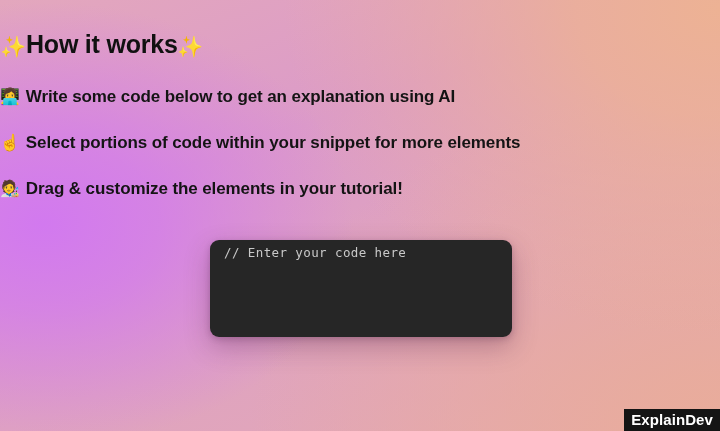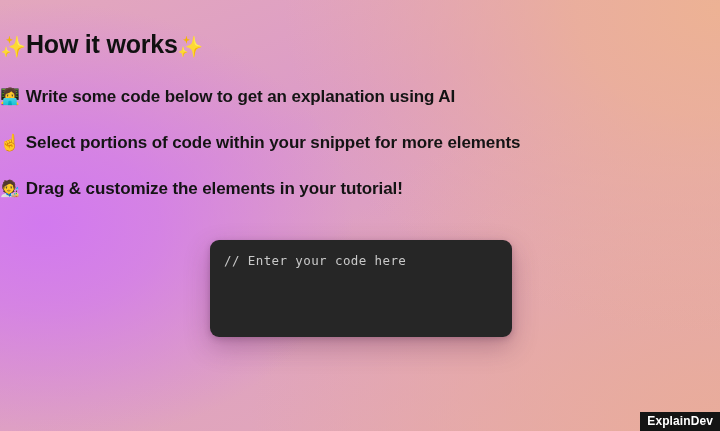--- a/index.html
+++ b/index.html
@@ -80,38 +80,38 @@
     position: absolute;
     left: 210px;
     top: 240px;
     width: 302px;
     height: 97px;
     background: #262626;
     border-radius: 9px;
     box-shadow: 0 10px 26px rgba(80, 30, 70, 0.30), 0 2px 6px rgba(60, 20, 55, 0.22);
     overflow: hidden;
     box-sizing: border-box;
-    padding: 12px 14px;
+    padding: 4px 14px;
   }
   .editor-line {
     font-family: "DejaVu Sans Mono", "Liberation Mono", monospace;
     font-size: 12.5px;
     line-height: 1.4;
     color: #c9c9c9;
     white-space: pre;
     letter-spacing: 0.4px;
   }
 
   .watermark {
     position: absolute;
     right: 0px;
     bottom: 0px;
     background: #141414;
     color: #ffffff;
-    font-size: 12px;
+    font-size: 15px;
     font-weight: 700;
     letter-spacing: 0.1px;
     padding: 3px 7px 4px 7px;
     line-height: 1;
     font-family: "Liberation Sans", sans-serif;
   }
 </style>
 </head>
 <body>
 

